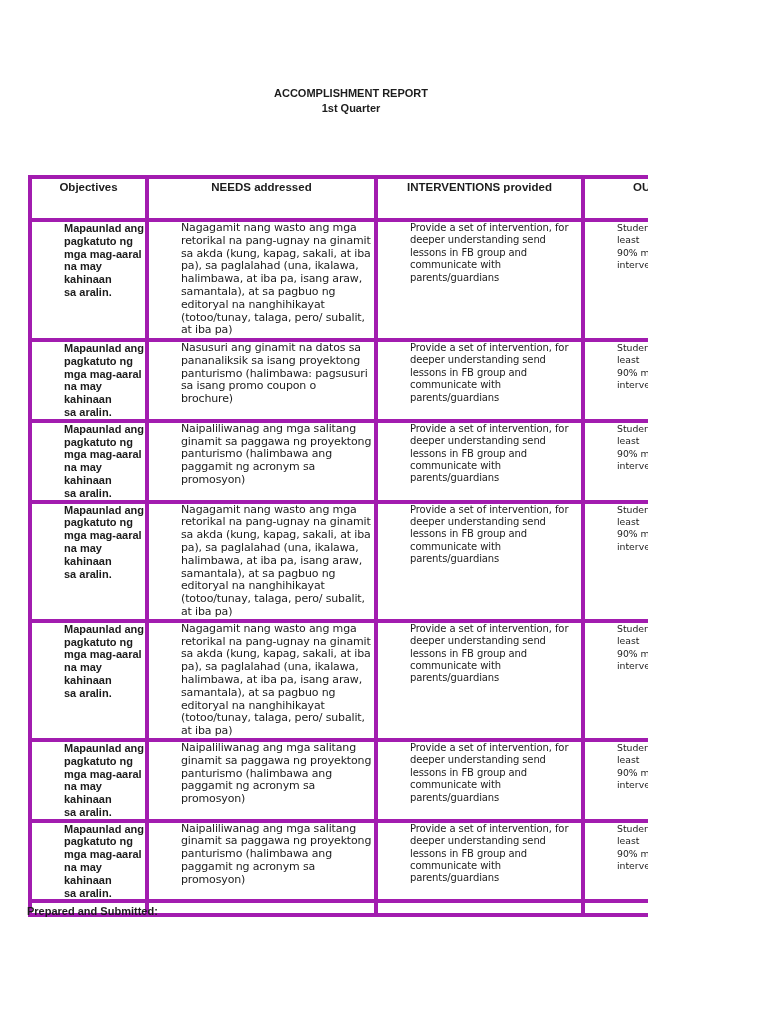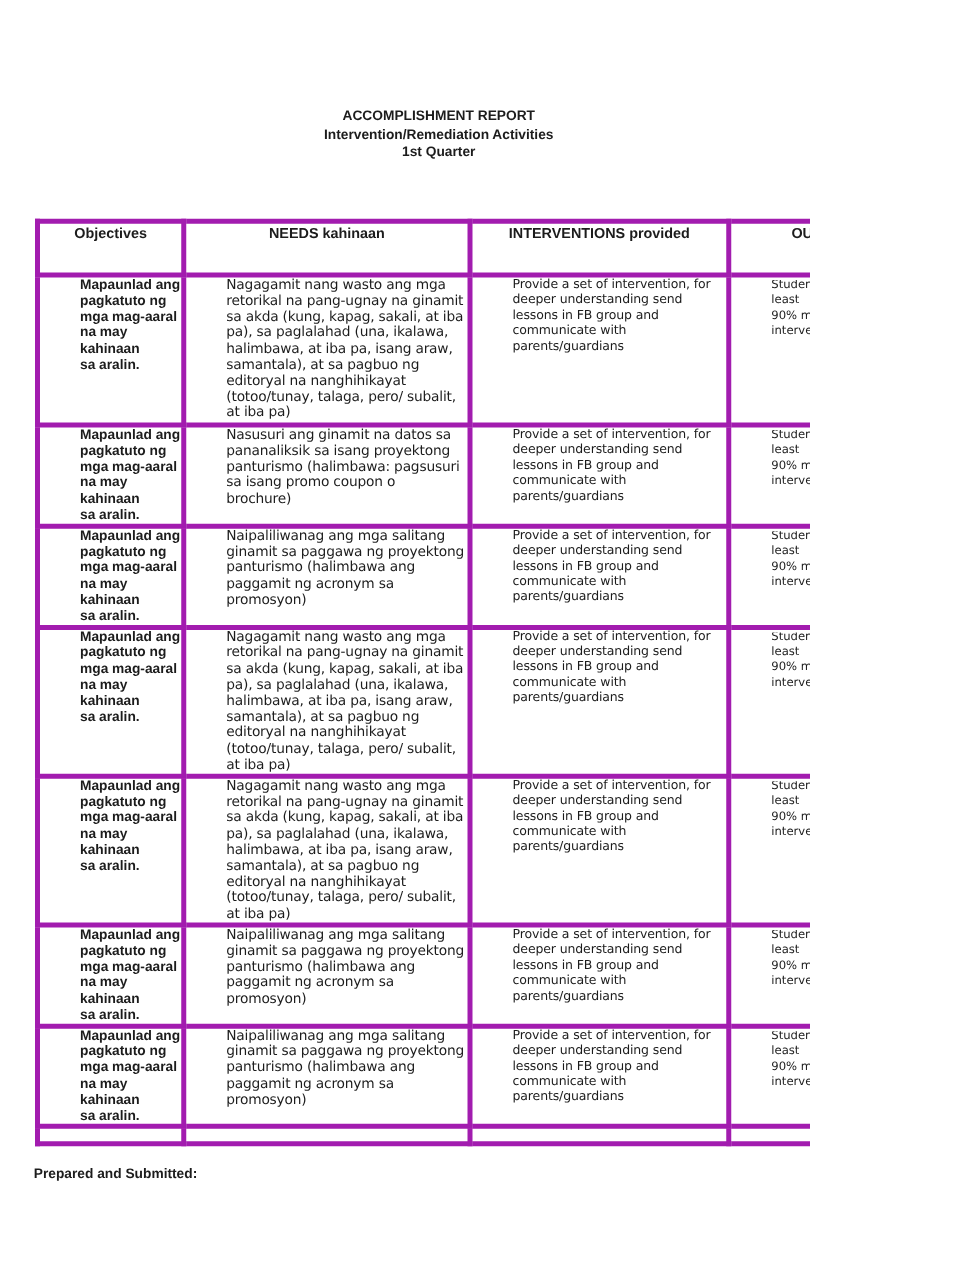--- a/index.html
+++ b/index.html
@@ -68,47 +68,46 @@
   tr.h-hdr{height:43px;}
   tr.h-r0{height:120px;}
   tr.h-r1{height:68px;}
   tr.h-r2{height:69px;}
   tr.h-r3{height:118px;}
   tr.h-r4{height:116px;}
   tr.h-r5{height:69px;}
   tr.h-r6{height:67px;}
   tr.h-empty{height:14px;}
   .footer-label{
-    position:absolute;top:932px;left:27px;
+    position:absolute;top:904px;left:27px;
     font-weight:bold;font-size:11px;line-height:14px;
   }
 </style>
 </head>
 <body>
 
 <div class="page">
 
   <div class="title-block">
     <div>ACCOMPLISHMENT REPORT</div>
-    <div>Intervention/Remediation Activities</div>
     <div>1st Quarter</div>
   </div>
 
 
   <table class="report">
     <colgroup>
       <col style="width:117px">
       <col style="width:229px">
       <col style="width:207px">
       <col style="width:159px">
     </colgroup>
     <tbody>
       <tr class="h-hdr">
         <th>Objectives</th>
-        <th>NEEDS kahinaan</th>
+        <th>NEEDS addressed</th>
         <th>INTERVENTIONS provided</th>
         <th>OUTCOME</th>
       </tr>
 
       <tr class="h-r0">
         <td class="col-obj">
             <span class="cell-text">Mapaunlad ang
 pagkatuto ng
 mga mag-aaral
 na may kahinaan

